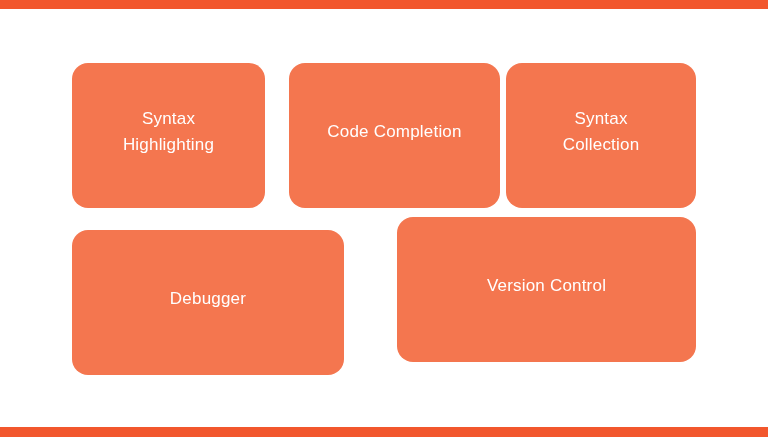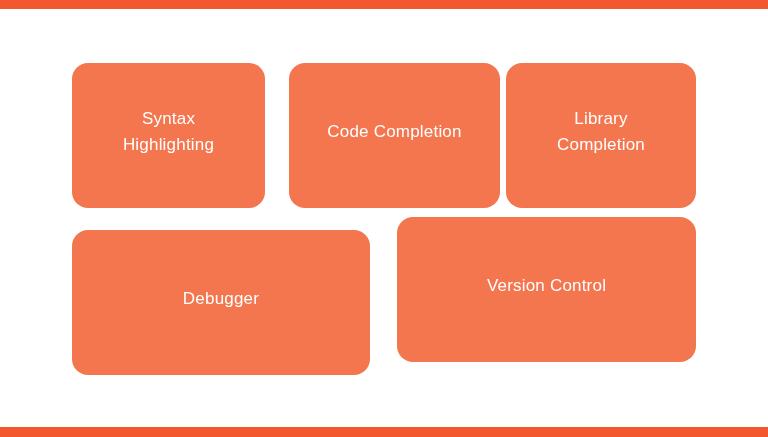--- a/index.html
+++ b/index.html
@@ -47,39 +47,39 @@
     font-size:17px;
     font-weight:400;
     line-height:26px;
     letter-spacing:0.2px;
   }
   
   .card.c1{ left:72px;  top:63px;  width:193px; height:145px; }
   .card.c2{ left:289px; top:63px;  width:211px; height:145px; }
   .card.c3{ left:506px; top:63px;  width:190px; height:145px; }
   
-  .card.c4{ left:72px;  top:230px; width:298px; height:145px; }
+  .card.c4{ left:72px;  top:230px; width:272px; height:145px; }
   .card.c5{ left:397px; top:217px; width:299px; height:145px; }
 </style>
 </head>
 <body>
 
 <div class="slide">
   <div class="bar top"></div>
 
   <div class="card c1">
     <span class="card-label">Syntax Highlighting</span>
   </div>
 
   <div class="card c2">
     <span class="card-label">Code Completion</span>
   </div>
 
   <div class="card c3">
-    <span class="card-label">Library Completion</span>
+    <span class="card-label">Syntax Collection</span>
   </div>
 
   <div class="card c4">
     <span class="card-label">Debugger</span>
   </div>
 
   <div class="card c5">
     <span class="card-label">Version Control</span>
   </div>
 

